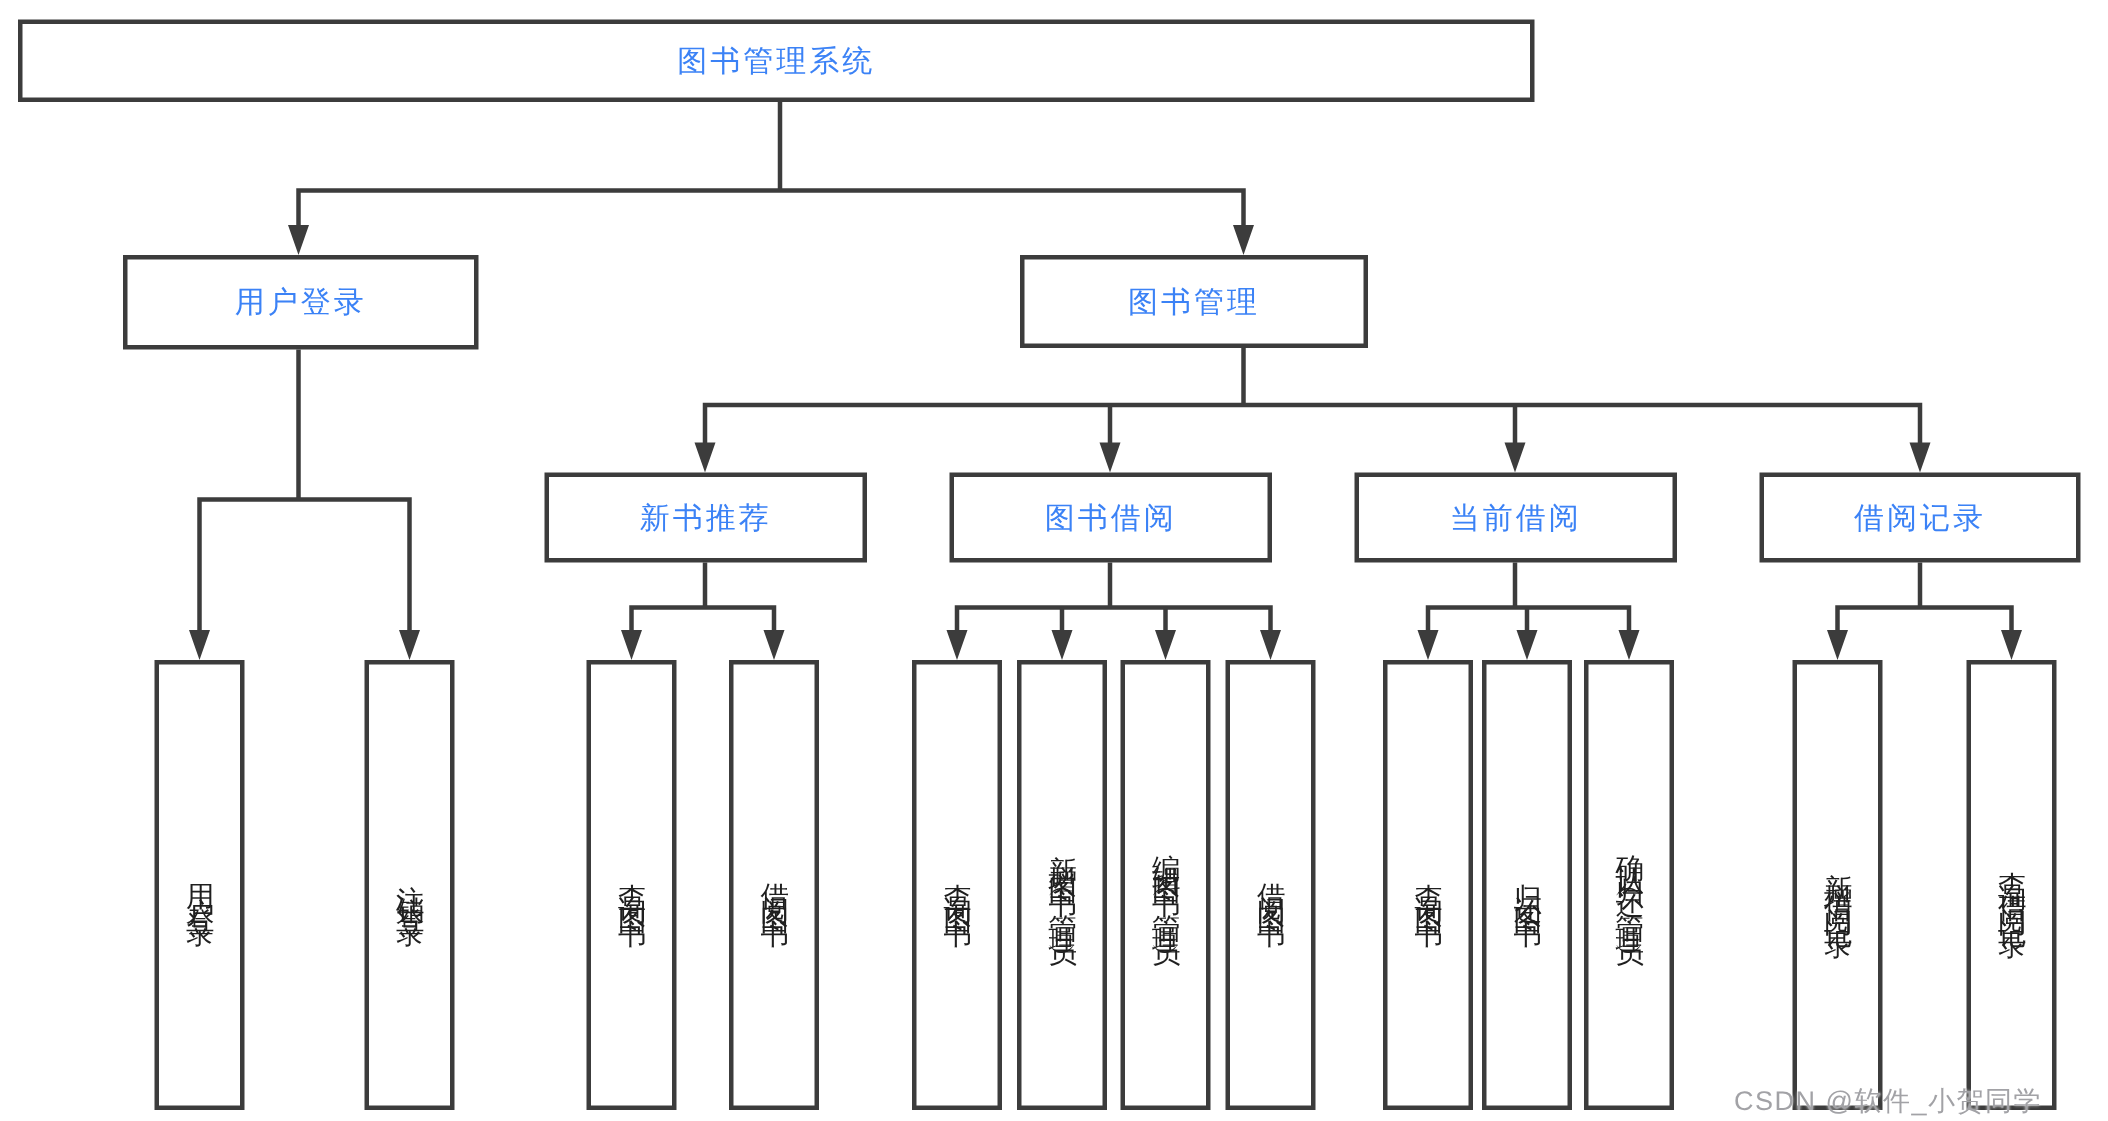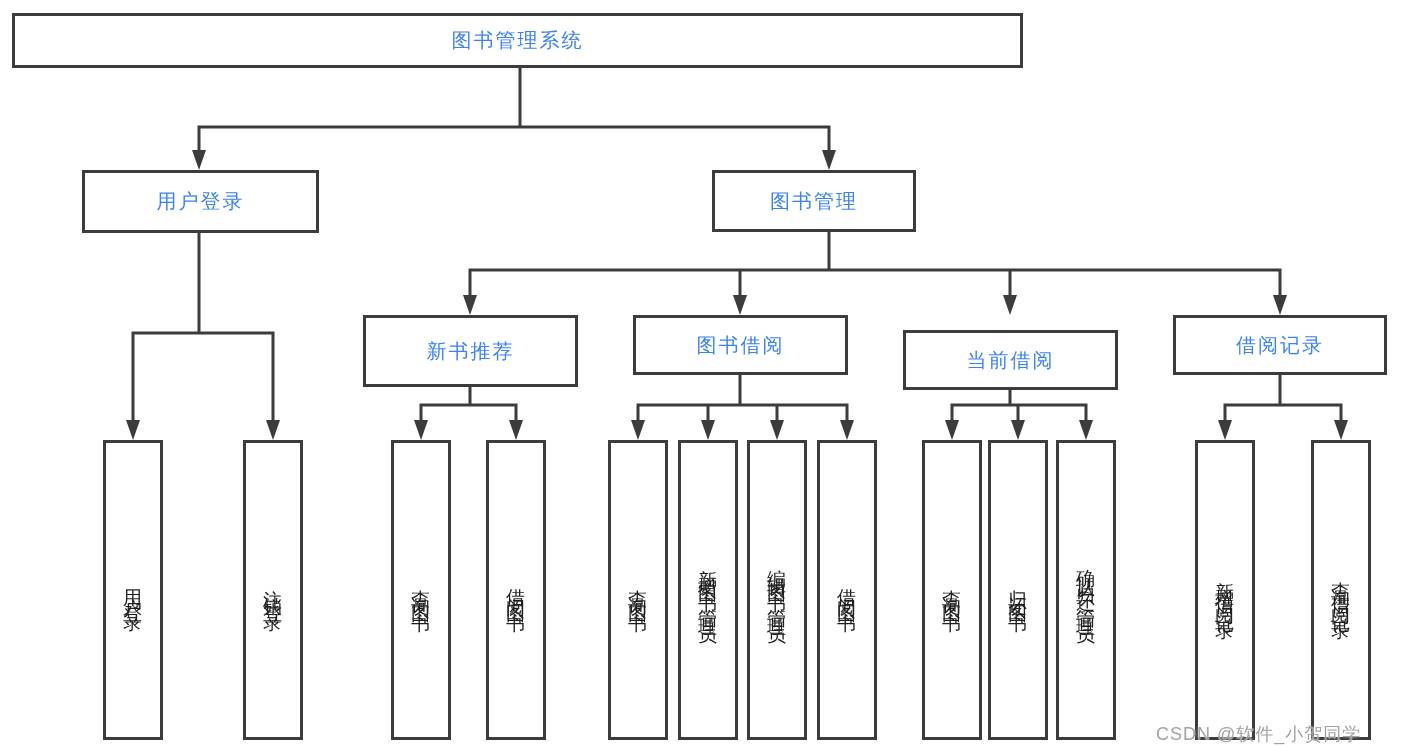--- a/index.html
+++ b/index.html
@@ -79,25 +79,25 @@
              M631 420 L645 420 L638 440 Z M701 420 L715 420 L708 440 Z
              M770 420 L784 420 L777 440 Z M840 420 L854 420 L847 440 Z
              M945 420 L959 420 L952 440 Z M1011 420 L1025 420 L1018 440 Z
              M1079 420 L1093 420 L1086 440 Z M1218 420 L1232 420 L1225 440 Z
              M1334 420 L1348 420 L1341 440 Z" fill="#3c3c3c" stroke="none"></path>
   </svg>
 
   <div class="node" style="left:12px; top:13px; width:1011px; height:55px;">图书管理系统</div>
 
   <div class="node" style="left:82px; top:170px; width:237px; height:63px;">用户登录</div>
-  <div class="node" style="left:712px; top:170px; width:204px; height:62px;">图书管理</div>
+  <div class="node" style="left:680px; top:170px; width:232px; height:62px;">图书管理</div>
 
-  <div class="node" style="left:363px; top:315px; width:215px; height:72px;">新书推荐</div>
+  <div class="node" style="left:363px; top:315px; width:215px; height:60px;">新书推荐</div>
   <div class="node" style="left:633px; top:315px; width:215px; height:60px;">图书借阅</div>
-  <div class="node" style="left:903px; top:330px; width:215px; height:60px;">当前借阅</div>
+  <div class="node" style="left:903px; top:315px; width:215px; height:60px;">当前借阅</div>
   <div class="node" style="left:1173px; top:315px; width:214px; height:60px;">借阅记录</div>
 
   <div class="leaf" style="left:103px; top:440px; width:60px; height:300px;">用户登录</div>
   <div class="leaf" style="left:243px; top:440px; width:60px; height:300px;">注销登录</div>
 
   <div class="leaf" style="left:391px; top:440px; width:60px; height:300px;">查询图书</div>
   <div class="leaf" style="left:486px; top:440px; width:60px; height:300px;">借阅图书</div>
 
   <div class="leaf" style="left:608px; top:440px; width:60px; height:300px;">查询图书</div>
   <div class="leaf" style="left:678px; top:440px; width:60px; height:300px;">新增图书（管理员）</div>

